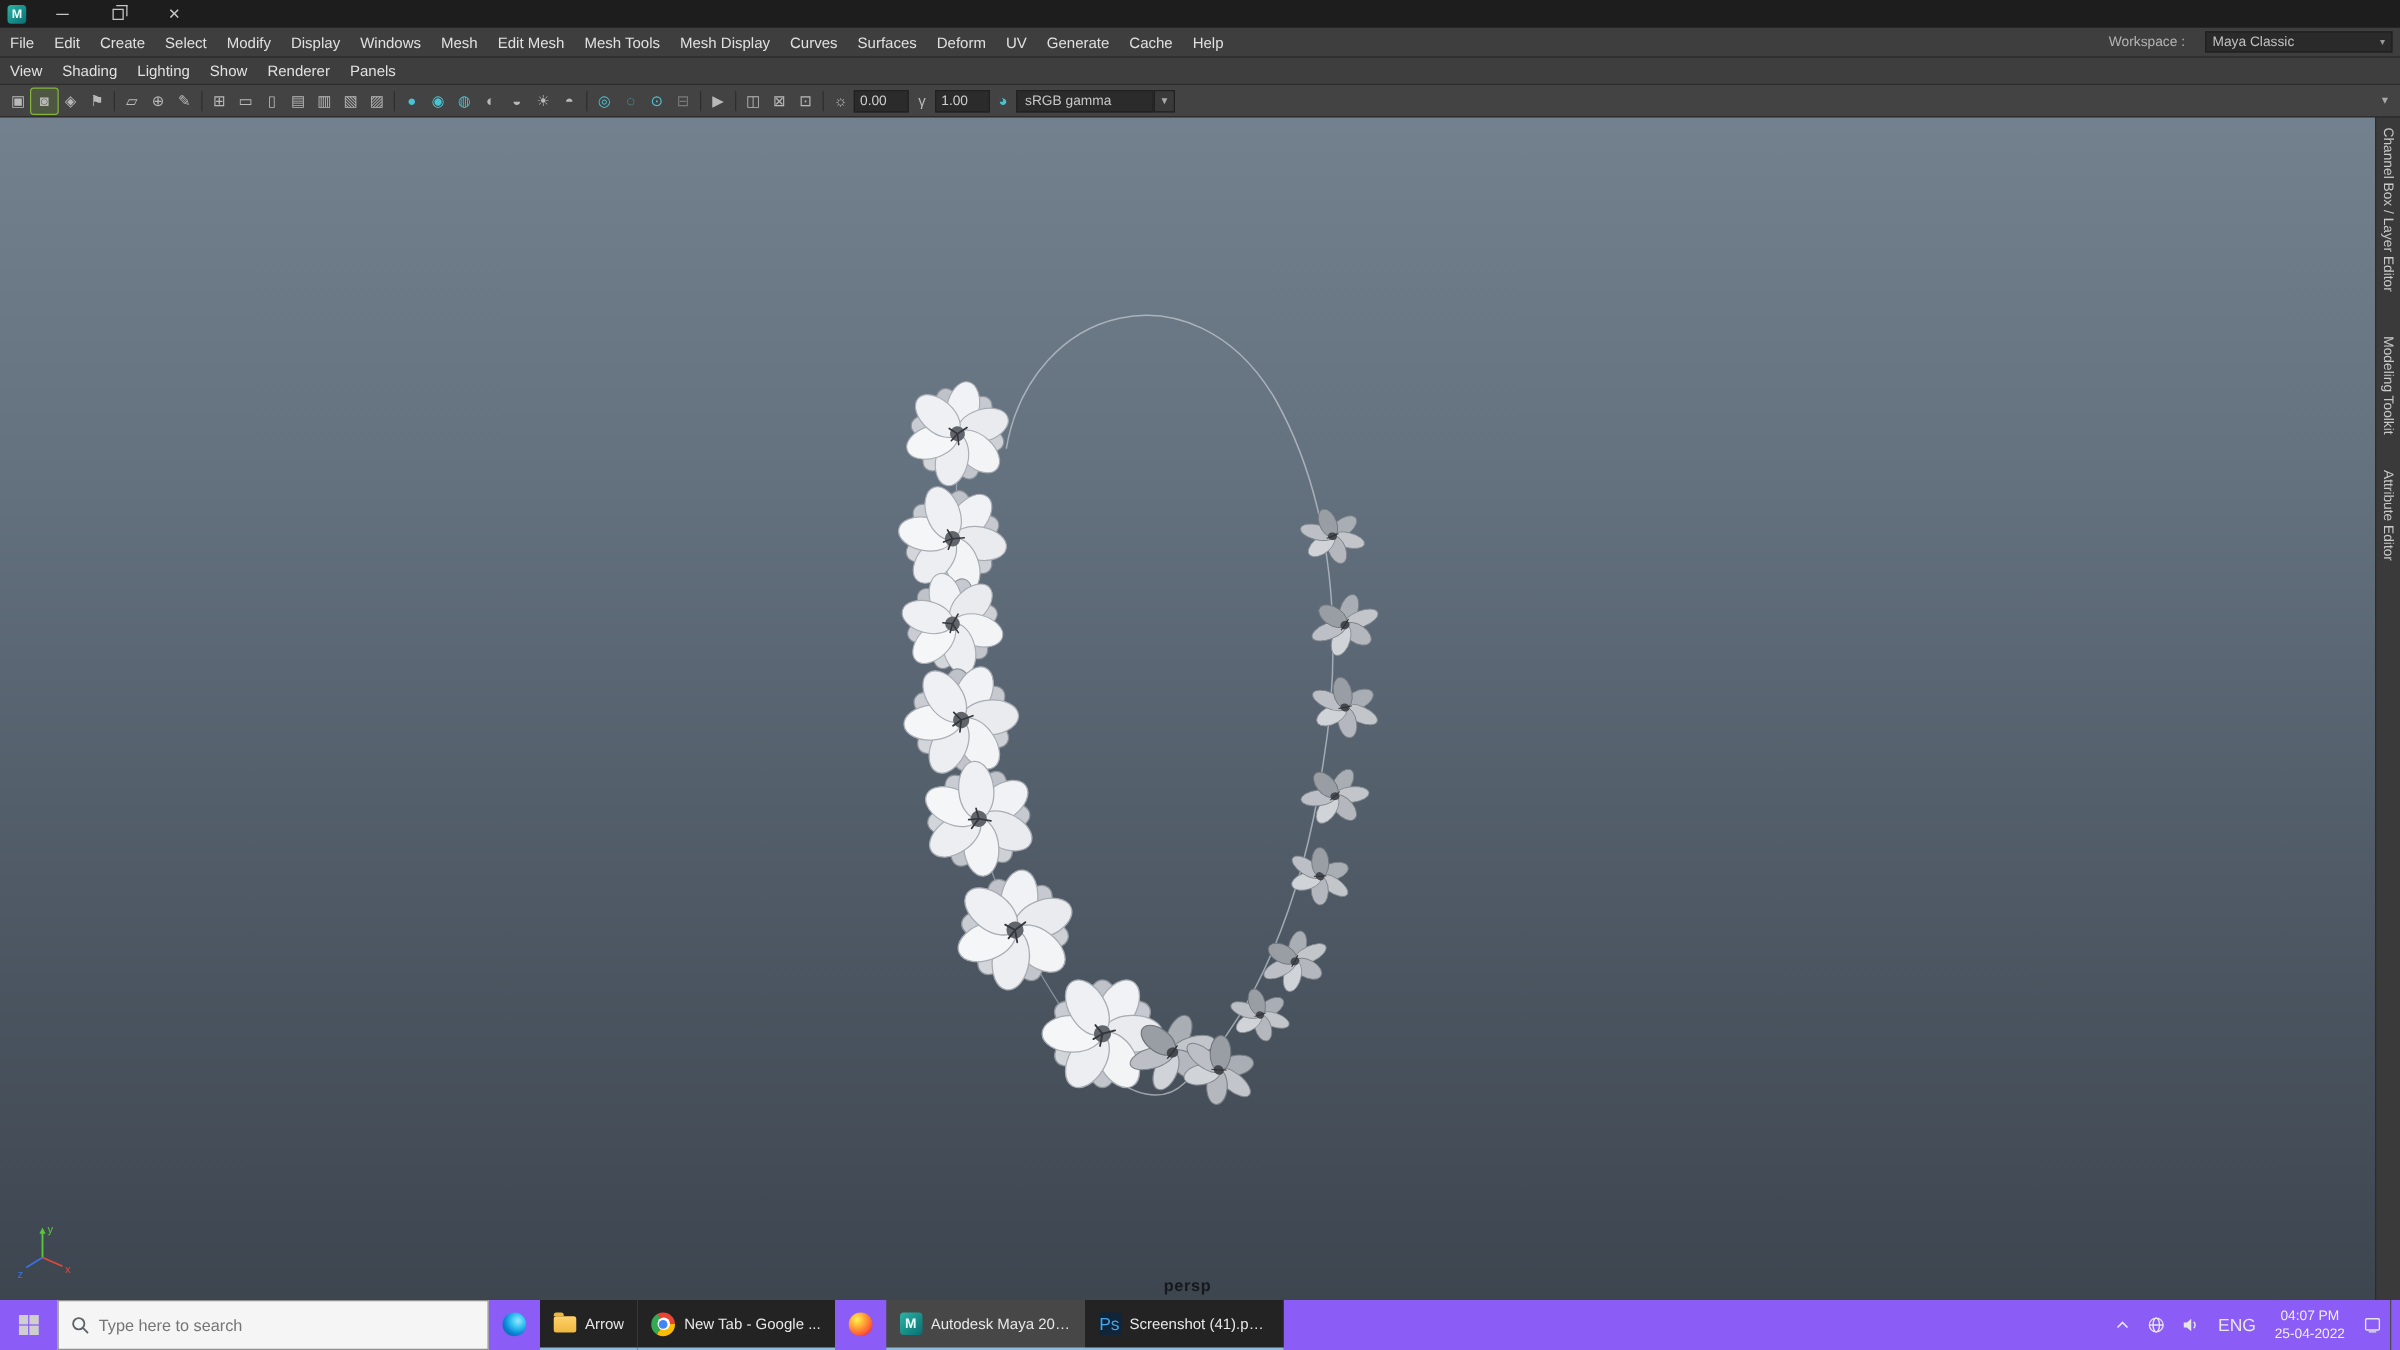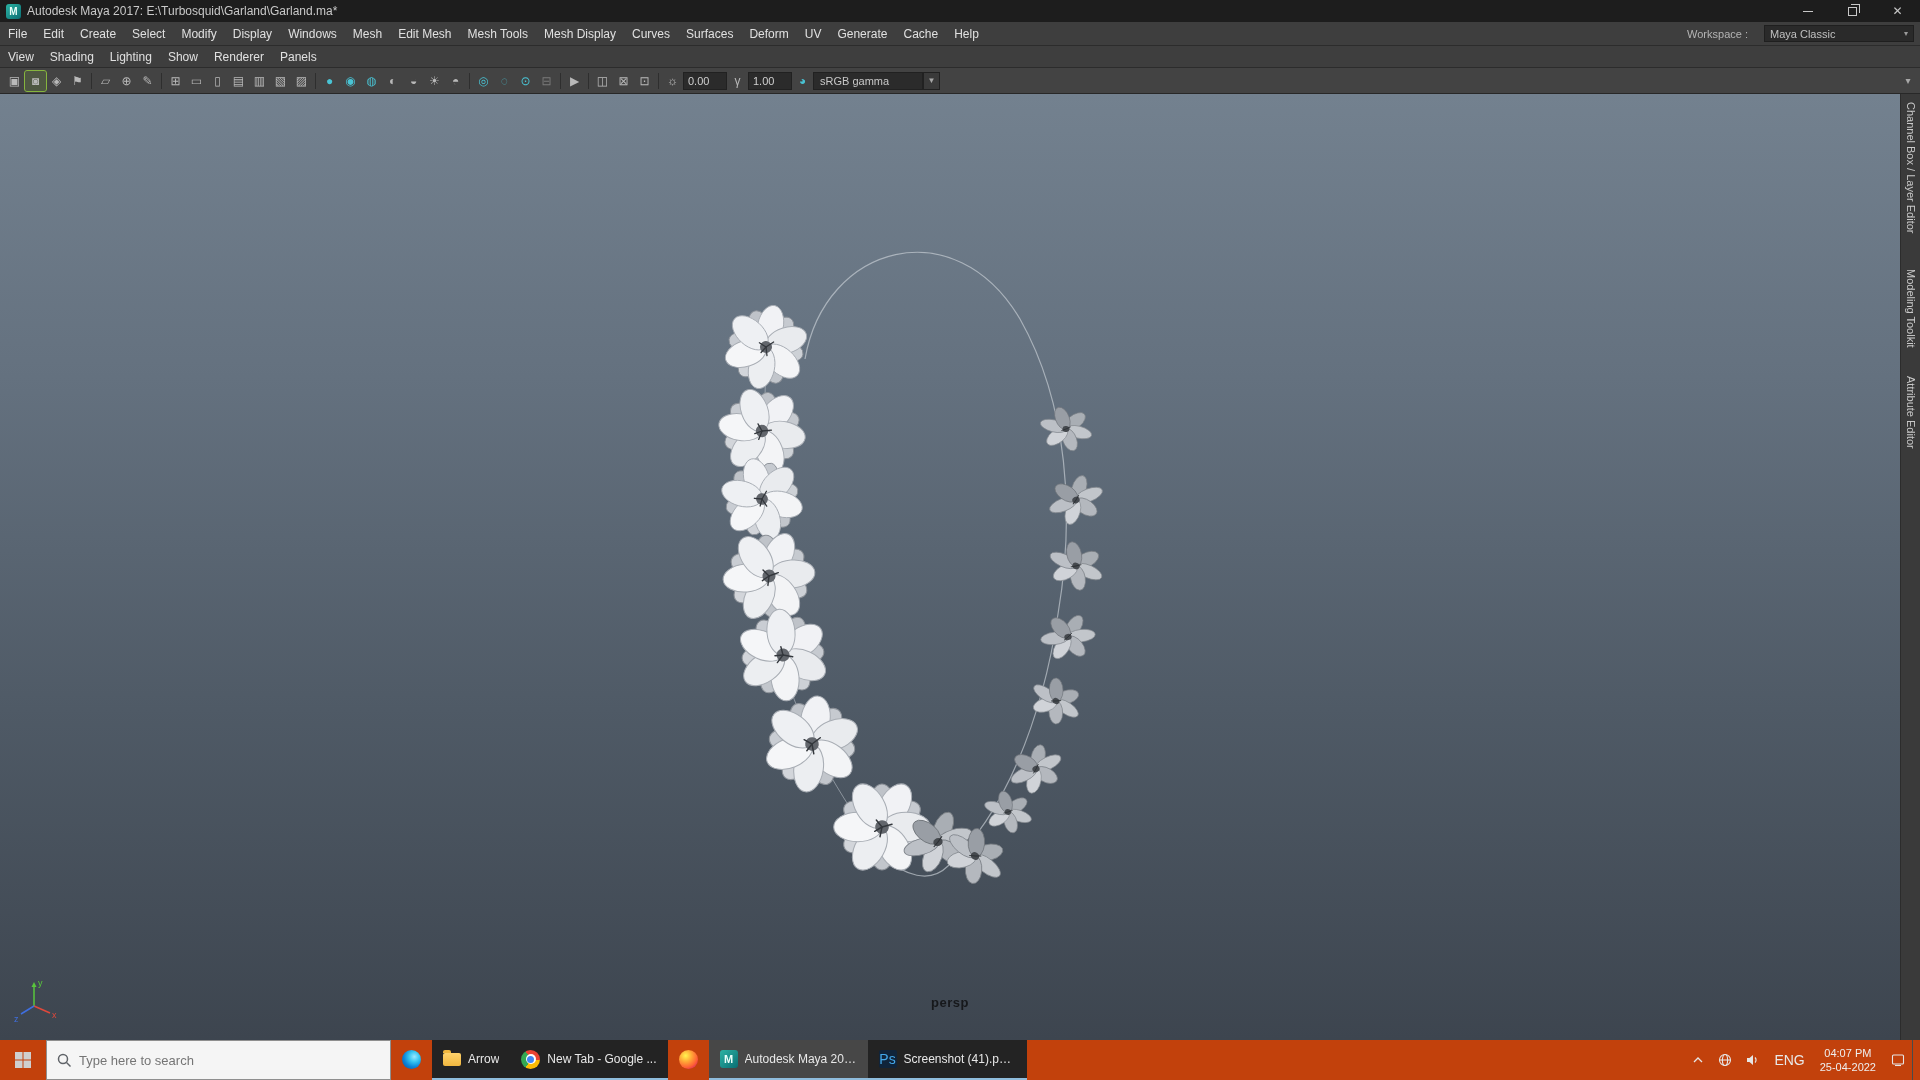--- a/index.html
+++ b/index.html
@@ -42,33 +42,33 @@
   .combo{min-width:110px;height:18px;background:#2b2b2b;border:1px solid #212121;color:#c8c8c8;
     font-size:11px;display:flex;align-items:center;padding:0 6px;flex:0 0 auto;}
   .combo-arrow{width:17px;height:18px;background:#3a3a3a;border:1px solid #212121;color:#a8a8a8;font-size:8px;}
   .overflow{margin-left:auto;color:#a8a8a8;font-size:10px;width:16px;}
 
   
   #main{display:flex;height:946px;}
   #viewport{position:relative;flex:1;overflow:hidden;
     background:linear-gradient(180deg,#73818f 0%,#64717f 30%,#4f5a66 65%,#3d454f 100%);}
   #viewport svg.scene{position:absolute;left:0;top:0;}
-  .persp-label{position:absolute;left:0;right:0;bottom:30px;text-align:center;
+  .persp-label{position:absolute;left:0;right:0;bottom:4px;text-align:center;
     font-size:13px;font-weight:bold;color:#16181b;letter-spacing:0.5px;}
   .axis-gizmo{position:absolute;left:12px;bottom:16px;}
 
   
   #side-strip{width:20px;background:#3a3a3a;border-left:1px solid #2c2c2c;display:flex;flex-direction:column;align-items:center;}
   .vtab{writing-mode:vertical-rl;font-size:11px;color:#c9c9c9;white-space:nowrap;}
   .vtab:nth-child(1){margin-top:8px;}
   .vtab:nth-child(2){margin-top:36px;}
   .vtab:nth-child(3){margin-top:28px;}
 
   
-  #taskbar{height:40px;background:#c2410c;display:flex;align-items:stretch;}
+  #taskbar{height:40px;background:#8b5cf6;display:flex;align-items:stretch;}
   .start-btn{width:46px;display:flex;align-items:center;justify-content:center;}
   .search-box{width:345px;background:#f5f5f5;border:1px solid #8f8f8f;display:flex;align-items:center;gap:8px;padding:0 10px;}
   .search-box input{border:none;background:transparent;font-size:13px;color:#3c3c3c;width:100%;outline:none;font-family:inherit;}
   .task-btn{display:flex;align-items:center;gap:7px;padding:0 11px;border-bottom:2px solid transparent;max-width:165px;}
   .task-btn.open{border-bottom-color:#8fbcdc;background:#232323;}
   .task-btn.active{background:#474747;}
   .task-label{color:#e8e8e8;font-size:12px;white-space:nowrap;overflow:hidden;text-overflow:ellipsis;max-width:112px;}
 
   .edge-icon{width:19px;height:19px;border-radius:50%;
     background:radial-gradient(circle at 65% 35%,#9be8ff 0%,#36c5f0 30%,#0b84d8 60%,#114a8b 100%);}
@@ -91,21 +91,20 @@
   .tray-text{color:#e8e8e8;font-size:14px;}
   .clock{display:flex;flex-direction:column;align-items:center;justify-content:flex-end;padding:0 8px;color:#eee;
     font-size:11px;line-height:14px;}
   .show-desktop{width:8px;border-left:1px solid #4a4a4a;height:100%;}
 </style>
 </head>
 <body>
 
 <div id="titlebar">
   <span class="app-icon">M</span>
-  <span class="title">Autodesk Maya 2017: E:\Turbosquid\Garland\Garland.ma*</span>
   <button class="win-btn">
       <span class="min-glyph"></span>
     </button>
   <button class="win-btn">
       <span class="restore-glyph"></span>
     </button>
   <button class="win-btn">
       <span>✕</span>
     </button>
 </div>

